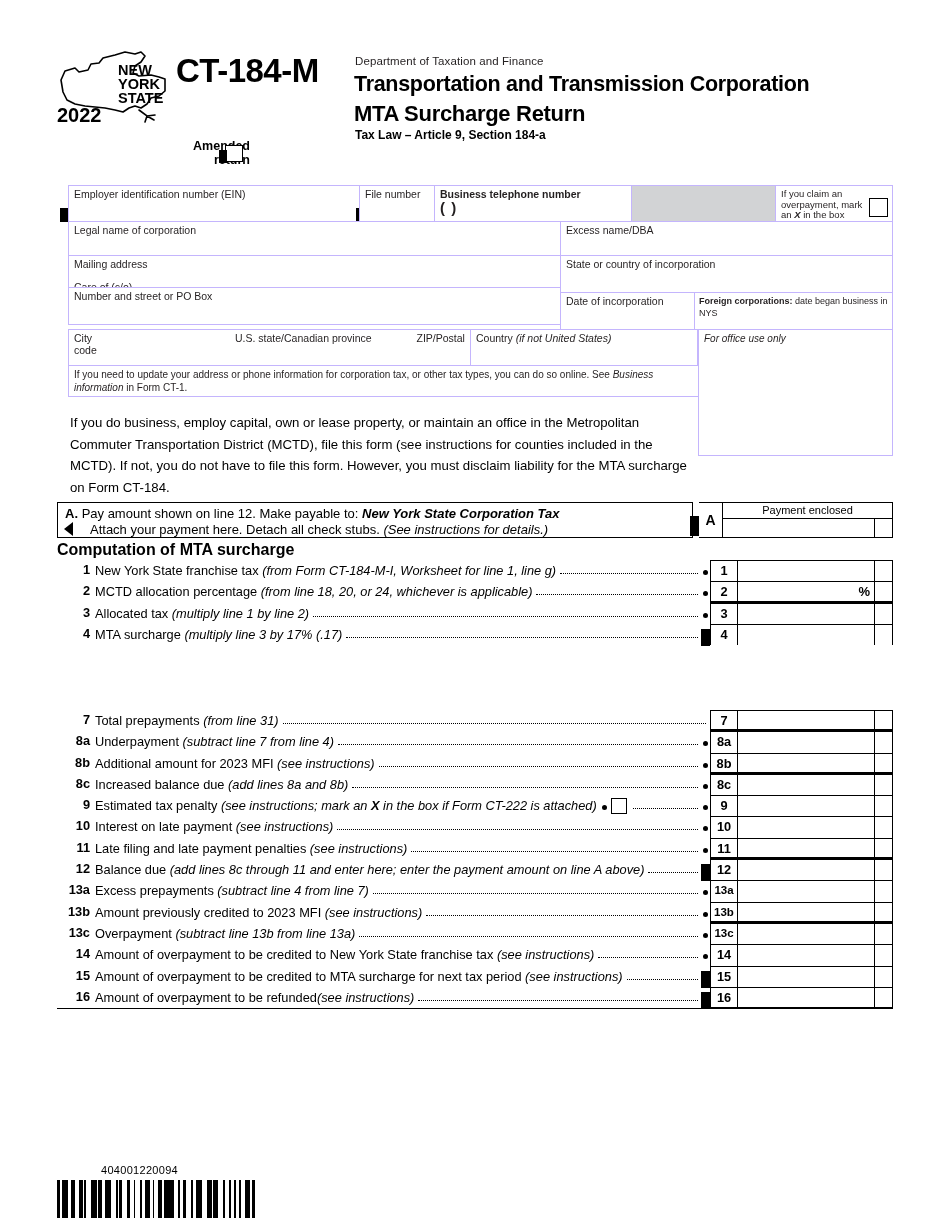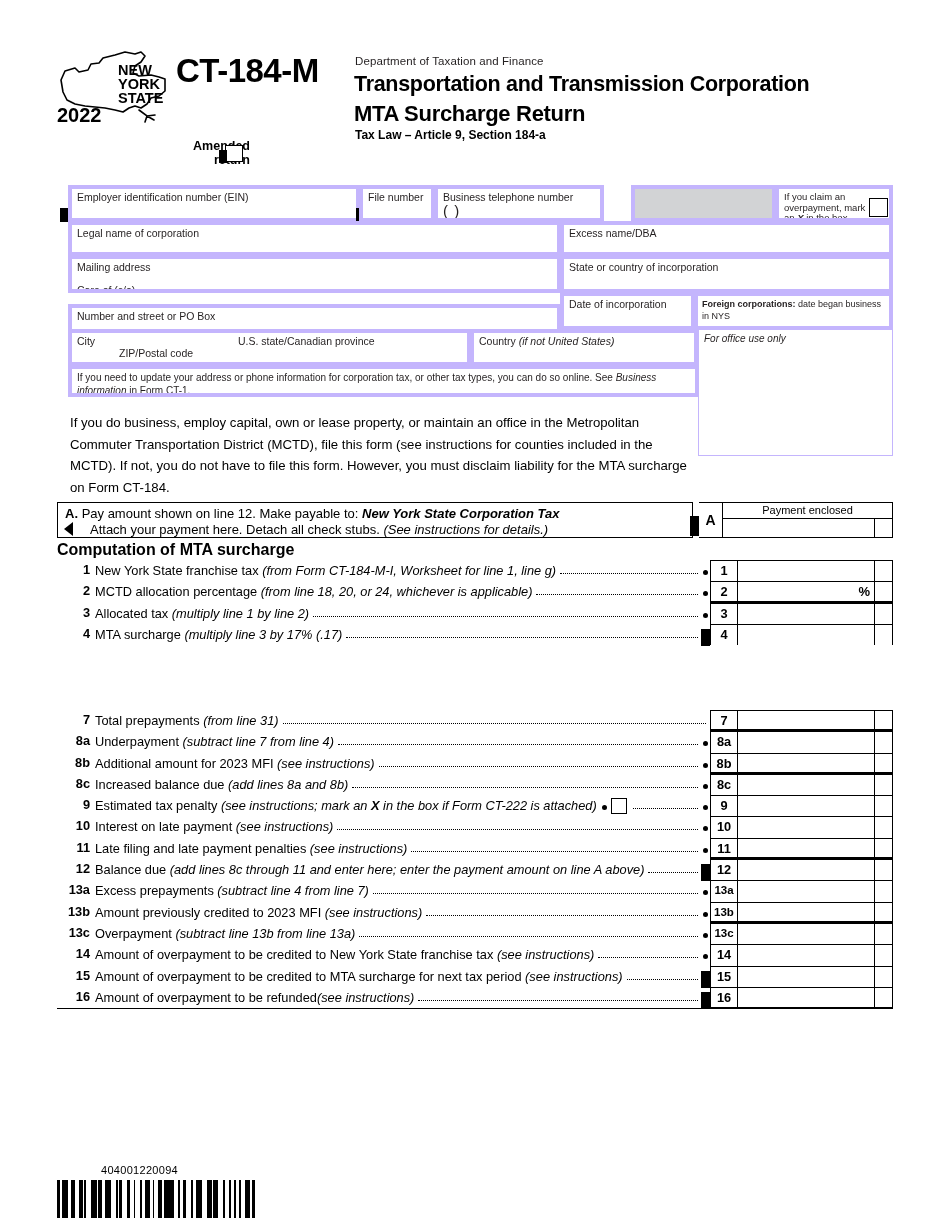--- a/index.html
+++ b/index.html
@@ -54,21 +54,21 @@
     width:18px; height:17px; border:1.6px solid #000; background:#fff;
   }
   .amended-box::before {
     content:""; position:absolute; left:-7px; top:4px;
     width:8px; height:13px; background:#000;
   }
 
   
   .infotbl { position:absolute; left:68px; top:185px; width:825px; }
   .cell {
-    position:absolute; border:4px solid #c4b5fd;
+    position:absolute; border:1px solid #c4b5fd;
     font-size:10.5px; color:#231f20; padding:2px 0 0 5px;
     background:#fff; overflow:hidden; line-height:12px;
   }
   .cell.grey { background:#d2d3d5; }
   .cell i { font-style:italic; }
   .cell b { font-weight:bold; }
   .tick-l { position:absolute; width:8px; height:14px; background:#000; }
 
   .ovp-box {
     position:absolute; width:19px; height:19px; border:1.3px solid #000; background:#fff;
@@ -233,21 +233,21 @@
   <div class="infotbl">
 
     <div class="tick-l" style="left:-8px; top:23px;"></div>
     <div class="cell" style="left:0; top:0; width:292px; height:37px;">
       <span>Employer identification number (EIN)</span>
     </div>
     <div class="tick-l" style="left:288px; top:23px;"></div>
     <div class="cell" style="left:291px; top:0; width:76px; height:37px;">
       <span>File number</span>
     </div>
-    <div class="cell" style="left:366px; top:0; width:170px; height:37px;">
+    <div class="cell" style="left:366px; top:0; width:198px; height:37px;font-weight:bold;">
       <span>Business telephone number</span>
       <div style="font-size:15px; margin-top:2px; letter-spacing:1px;">(          )</div>
     </div>
     <div class="cell grey" style="left:563px; top:0; width:145px; height:37px;"></div>
     <div class="cell" style="left:707px; top:0; width:118px; height:37px; font-size:9.5px; line-height:10.5px; padding-top:3px;">
       <span>If you claim an</span><br>
       <span>overpayment, mark</span><br>
       <span>an </span><b style="font-style:italic;">X</b><span> in the box</span>
     </div>
     <div class="ovp-box" style="left:801px; top:13px;"></div>
@@ -260,21 +260,21 @@
     </div>
 
     <div class="cell" style="left:0; top:70px; width:493px; height:38px;">
       <span>Mailing address</span>
       <div style="margin-top:11px;">Care of (c/o)</div>
     </div>
     <div class="cell" style="left:492px; top:70px; width:333px; height:38px;">
       <span>State or country of incorporation</span>
     </div>
 
-    <div class="cell" style="left:0; top:119px; width:493px; height:38px;">
+    <div class="cell" style="left:0; top:102px; width:493px; height:38px;">
       <span>Number and street or PO Box</span>
     </div>
     <div class="cell" style="left:492px; top:107px; width:135px; height:38px;">
       <span>Date of incorporation</span>
     </div>
     <div class="cell" style="left:626px; top:107px; width:199px; height:38px; font-size:9px; padding-left:4px;">
       <b>Foreign corporations:</b><span> date began business in NYS</span>
     </div>
 
     <div class="cell" style="left:0; top:144px; width:403px; height:37px;">

